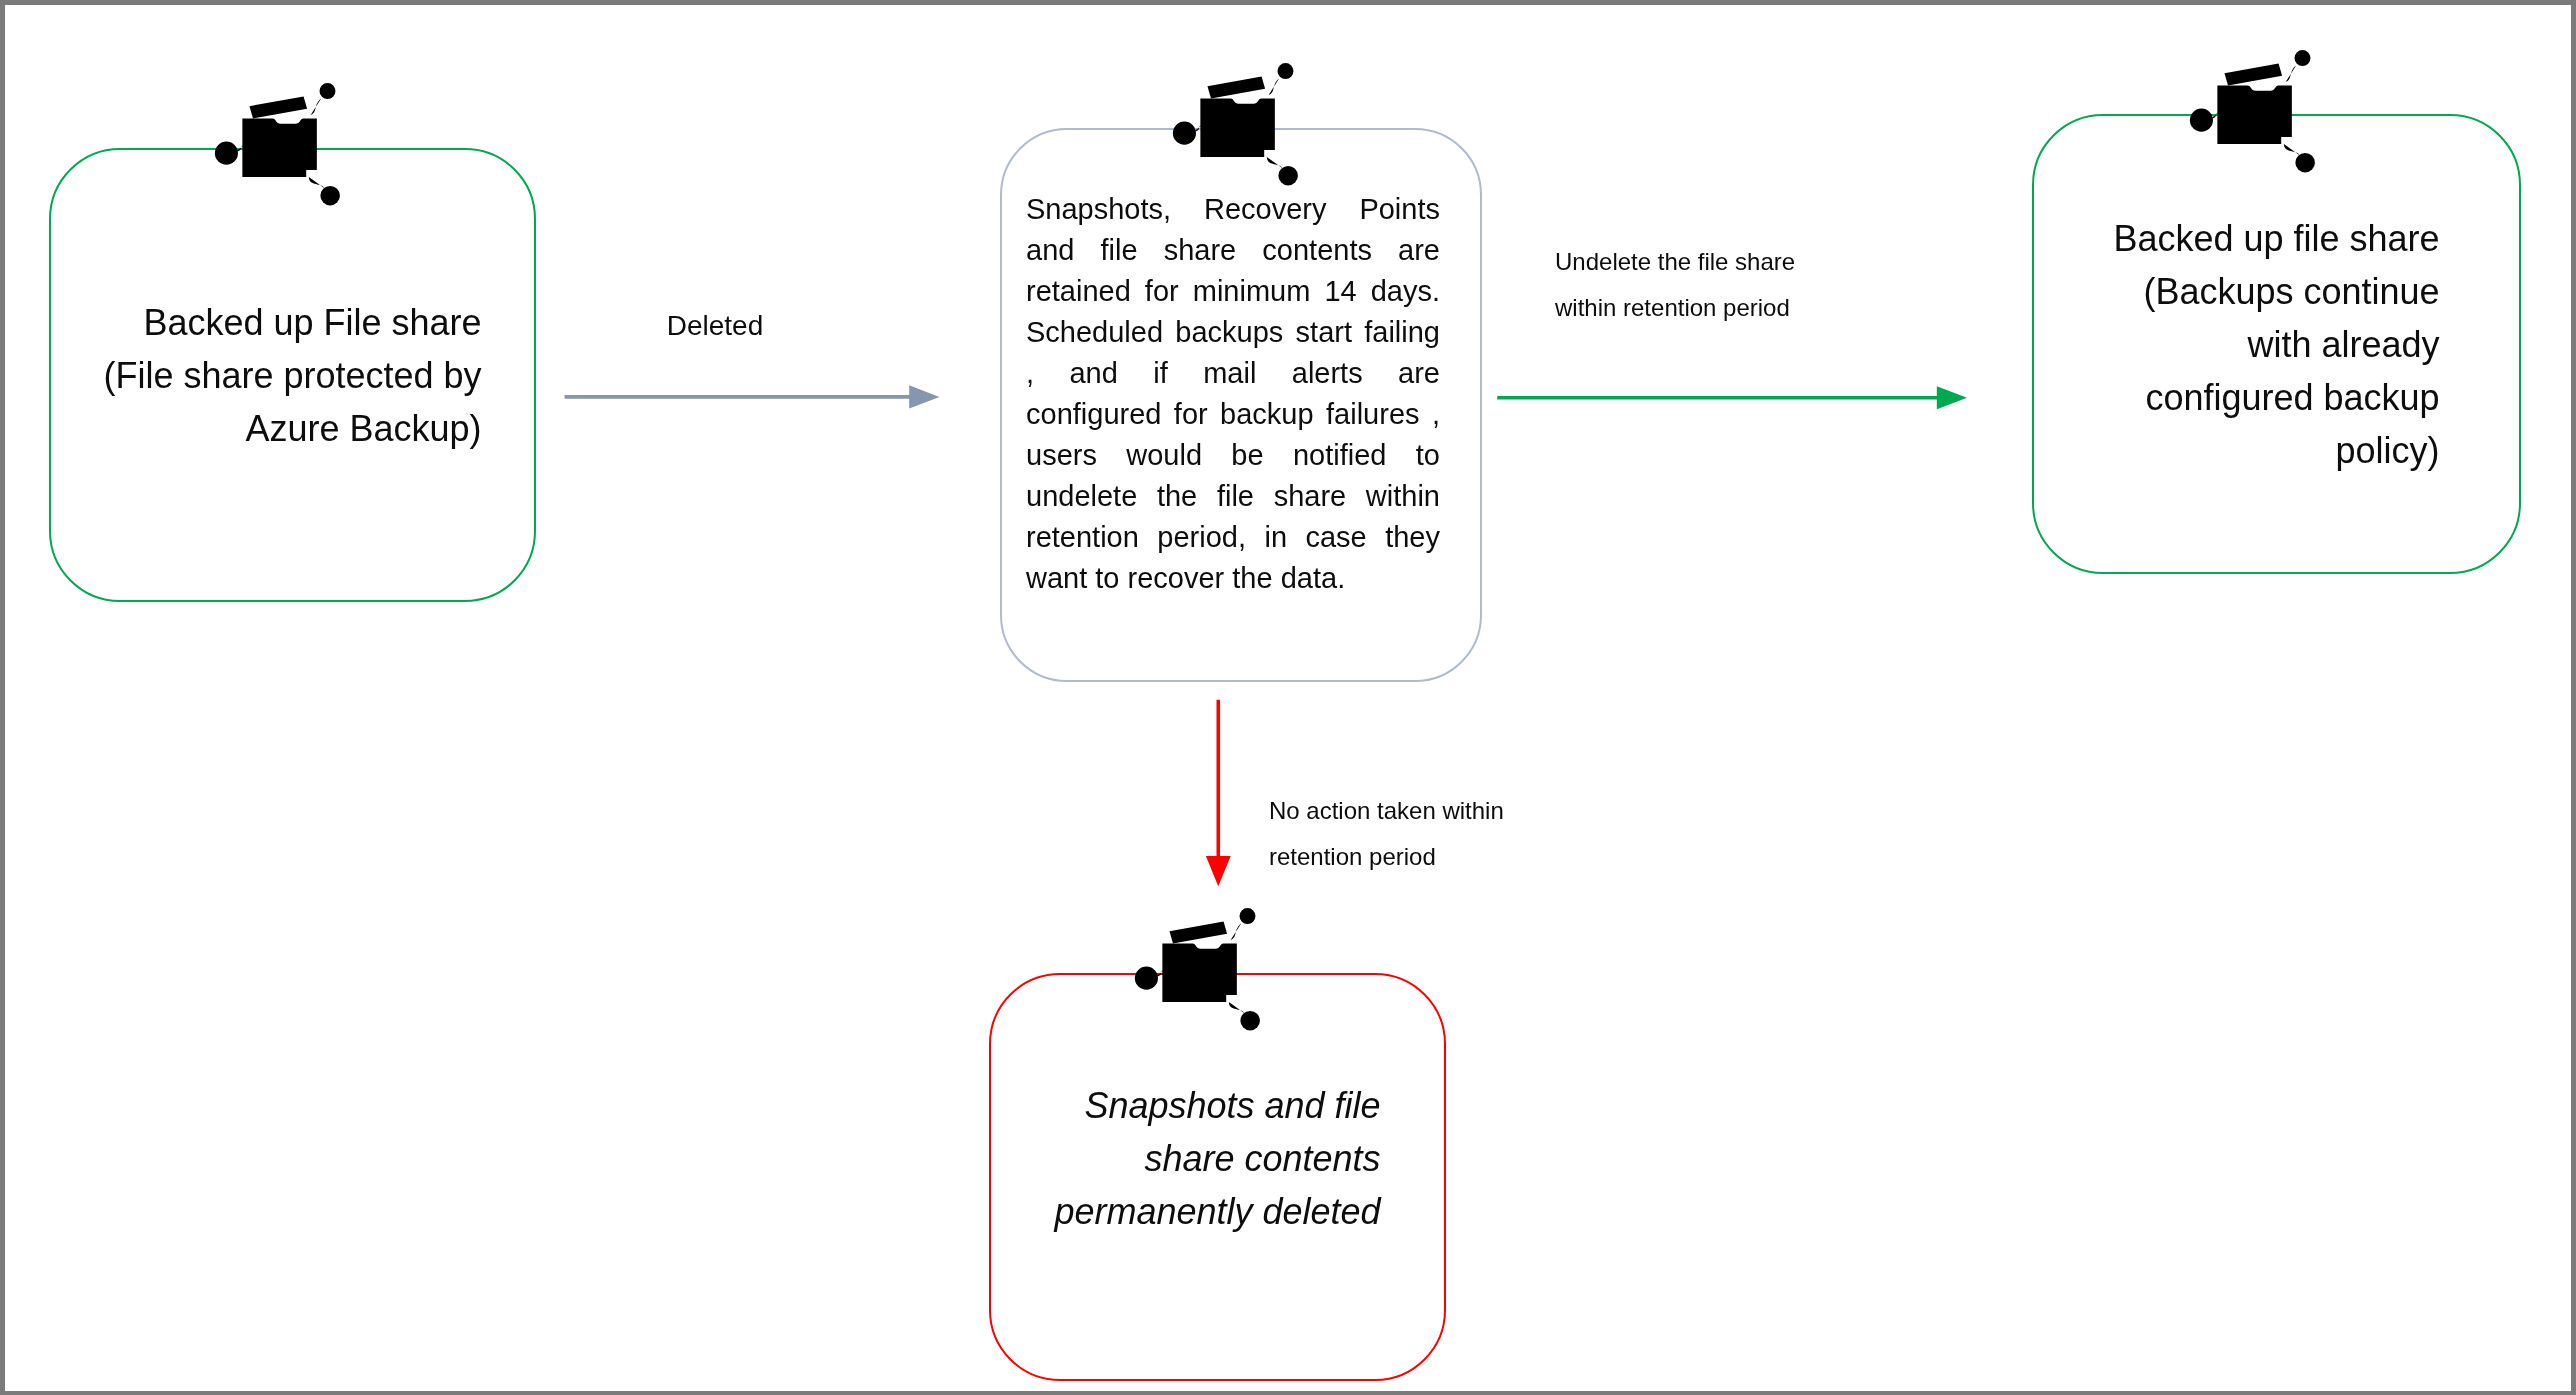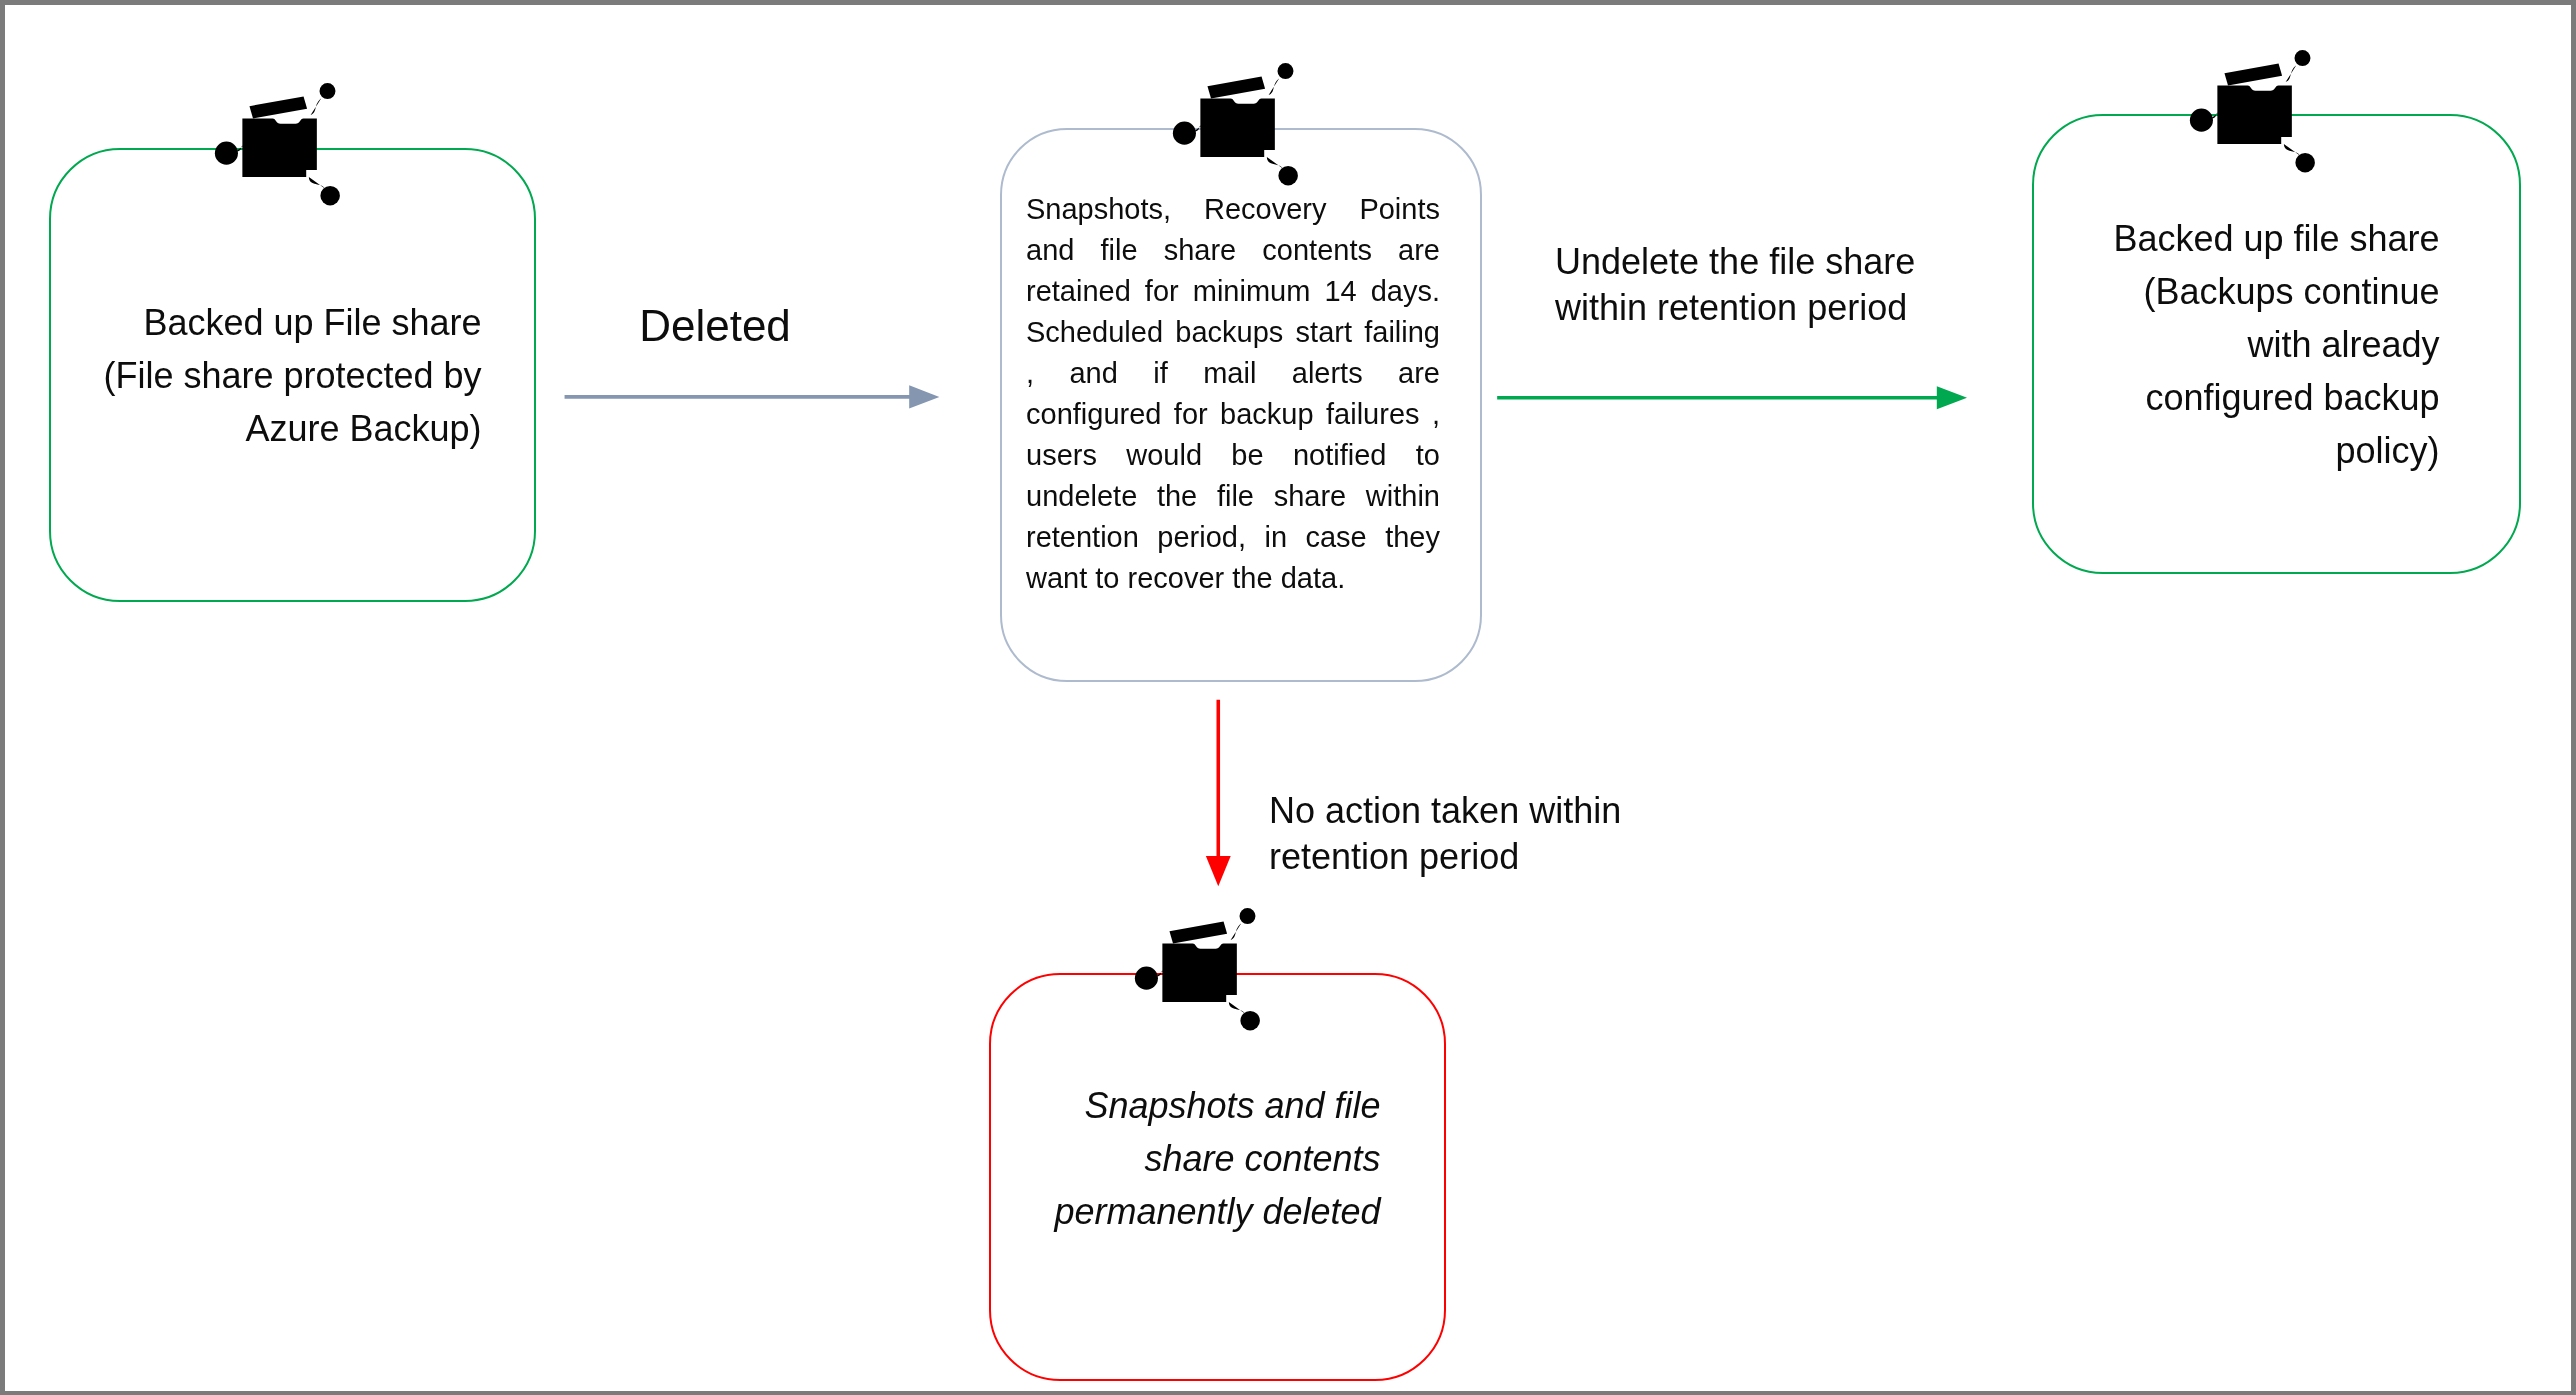--- a/index.html
+++ b/index.html
@@ -36,24 +36,24 @@
     padding:59px 40px 0 24px;
     text-align:justify;
     white-space:normal;
     font-size:29px;
     line-height:41px;
   }
   #node-purged .node-text{padding-bottom:37px;}
   .edge-label{
     position:absolute;
     white-space:pre-line;
-    font-size:36px;
+    font-size:24px;
     line-height:46px;
   }
-  #label-deleted{transform:translate(-50%,-50%);font-size:44px;text-align:center;}
+  #label-deleted{transform:translate(-50%,-50%);font-size:28px;text-align:center;}
   svg.icon{
     position:absolute;
     width:133px;height:147px;
     overflow:visible;
   }
   #arrows{position:absolute;inset:0;width:100%;height:100%;}
 </style>
 </head>
 <body>
 

